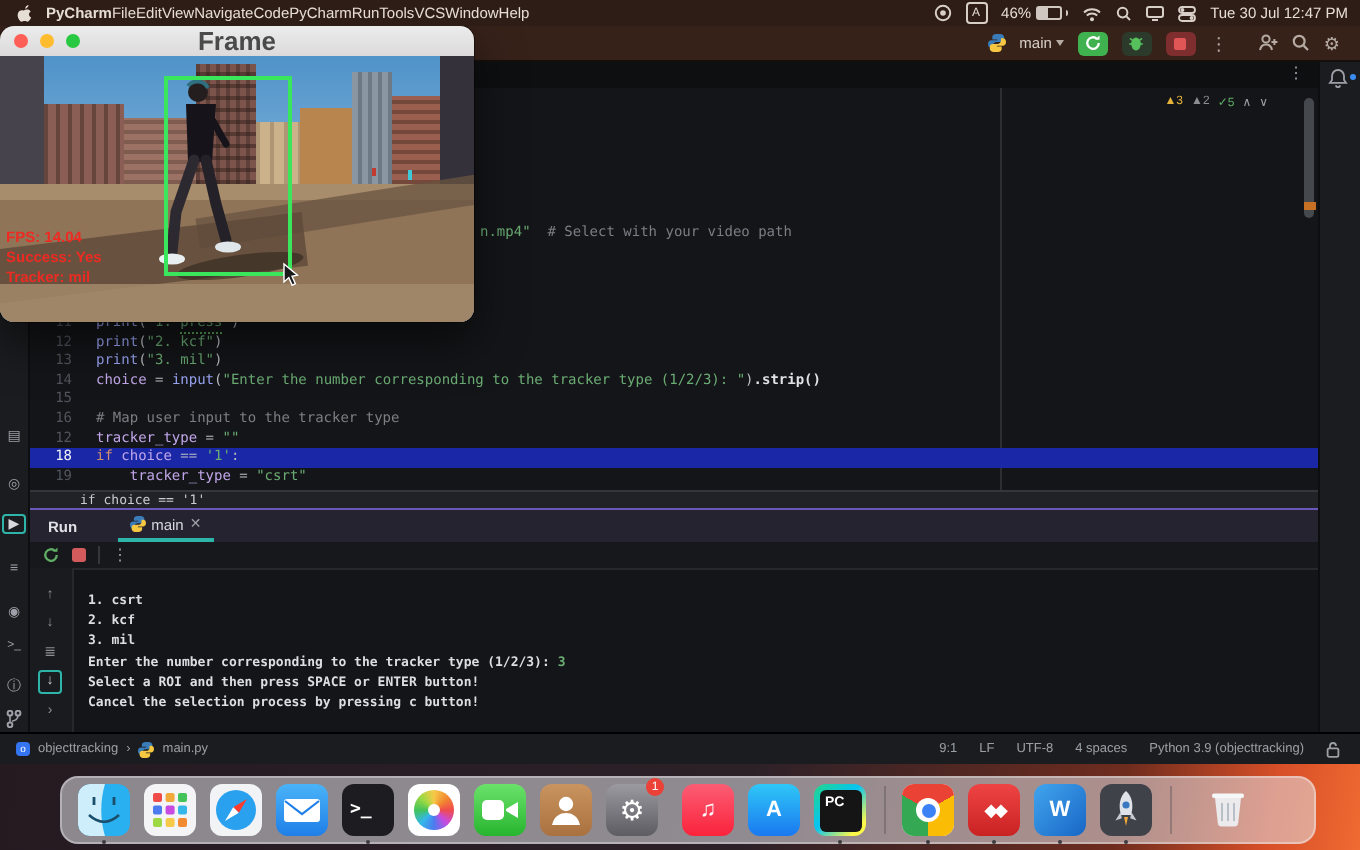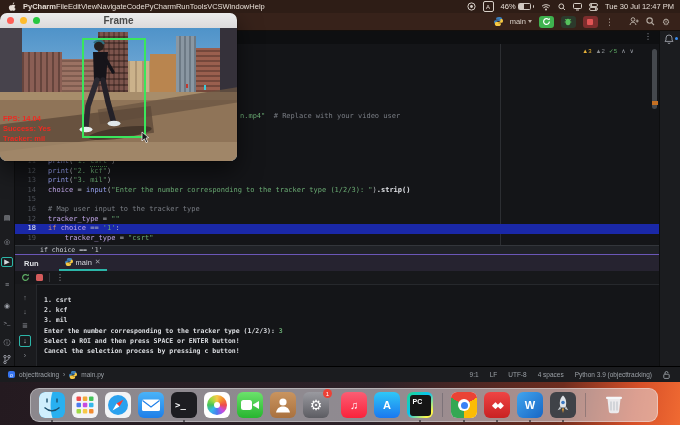--- a/index.html
+++ b/index.html
@@ -100,21 +100,21 @@
   .proj-ic{width:7px;height:7px;background:#3574f0;border-radius:2px;color:#fff;font-size:5px;
            display:flex;align-items:center;justify-content:center;}
   .sb-right{margin-left:auto;display:flex;align-items:center;gap:11px;margin-right:10px;}
 
   
   .framewin{position:absolute;left:0;top:13px;width:237px;height:148px;border-radius:7px;overflow:hidden;
             box-shadow:0 10px 24px rgba(0,0,0,.55), 0 0 0 .5px rgba(0,0,0,.4);z-index:30;}
   .fw-title{height:15px;background:linear-gradient(#ececec,#dcdadb);display:flex;align-items:center;position:relative;}
   .tl{width:7px;height:7px;border-radius:50%;margin-left:6px;}
   .tl.r{background:#ff5f57;margin-left:7px;} .tl.y{background:#febc2e;} .tl.g{background:#28c840;}
-  .fw-name{position:absolute;left:0;right:0;text-align:center;font-size:10px;color:#4a4a4a;font-weight:bold;}
+  .fw-name{position:absolute;left:0;right:0;text-align:center;font-size:13px;color:#4a4a4a;font-weight:bold;}
   .fw-body{position:relative;width:237px;height:157px;background:#4f93c9;overflow:hidden;}
   .sky{position:absolute;inset:0;background:linear-gradient(#4f93c9,#9dc4e3 70%,#bdd7ea);}
   .bld{position:absolute;}
   .ground{position:absolute;left:0;top:64px;right:0;bottom:0;background:#8f7458;}
   .gband{position:absolute;left:0;top:64px;width:237px;height:8px;background:#a78d6b;}
   .gshadow1{position:absolute;left:-12px;top:88px;width:165px;height:27px;background:#5e4a39;
             transform:rotate(-7deg);opacity:.8;}
   .gshadow2{position:absolute;left:98px;top:70px;width:145px;height:15px;background:#6a5441;
             transform:rotate(-9deg);opacity:.75;}
   .gbright{position:absolute;left:0;top:114px;width:237px;height:19px;background:#a3896b;opacity:.85;}
@@ -288,23 +288,23 @@
       <svg width="10" height="10" viewBox="0 0 10 10">
           <path d="M5 1a3 3 0 0 1 3 3v2l1 1.4H1L2 6V4a3 3 0 0 1 3-3z" fill="none" stroke="#9da0a8" stroke-width="0.9"></path>
           <path d="M4 8.6a1 1 0 0 0 2 0" fill="none" stroke="#9da0a8" stroke-width="0.9"></path>
         </svg>
       <span class="bell-dot"></span>
     </span>
   </div>
 
   <div class="editor">
     <div class="guide"></div>
-    <div class="frag"><span class="str">n.mp4"</span><span class="cm">  # Replace with your video user</span></div>
+    <div class="frag"><span class="str">n.mp4"</span><span class="cm">  # Select with your video path</span></div>
     <div class="code-lines" id="code-lines">
-        <div class="code-line"><span class="ln">11</span><span class="fn">print</span><span class="pl">(</span><span class="str">"1. </span><span class="str typo">csrt</span><span class="str">"</span><span class="pl">)</span></div>
+        <div class="code-line"><span class="ln">11</span><span class="fn">print</span><span class="pl">(</span><span class="str">"1. </span><span class="str typo">press</span><span class="str">"</span><span class="pl">)</span></div>
         <div class="code-line"><span class="ln">12</span><span class="fn">print</span><span class="pl">(</span><span class="str">"2. kcf"</span><span class="pl">)</span></div>
         <div class="code-line"><span class="ln">13</span><span class="fn">print</span><span class="pl">(</span><span class="str">"3. mil"</span><span class="pl">)</span></div>
         <div class="code-line"><span class="ln">14</span><span class="var">choice</span><span class="pl"> = </span><span class="fn">input</span><span class="pl">(</span><span class="str">"Enter the number corresponding to the tracker type (1/2/3): "</span><span class="pl">)</span><span class="wh">.strip()</span></div>
         <div class="code-line"><span class="ln">15</span></div>
         <div class="code-line"><span class="ln">16</span><span class="cm"># Map user input to the tracker type</span></div>
         <div class="code-line"><span class="ln">12</span><span class="var">tracker_type</span><span class="pl"> = </span><span class="str">""</span></div>
         <div class="code-line cur"><span class="ln">18</span><span class="kw">if </span><span class="var">choice</span><span class="pl"> == </span><span class="str">'1'</span><span class="pl">:</span></div>
         <div class="code-line"><span class="ln">19</span><span class="pl">    </span><span class="var">tracker_type</span><span class="pl"> = </span><span class="str">"csrt"</span></div>
       </div>
     <div class="inspect">

